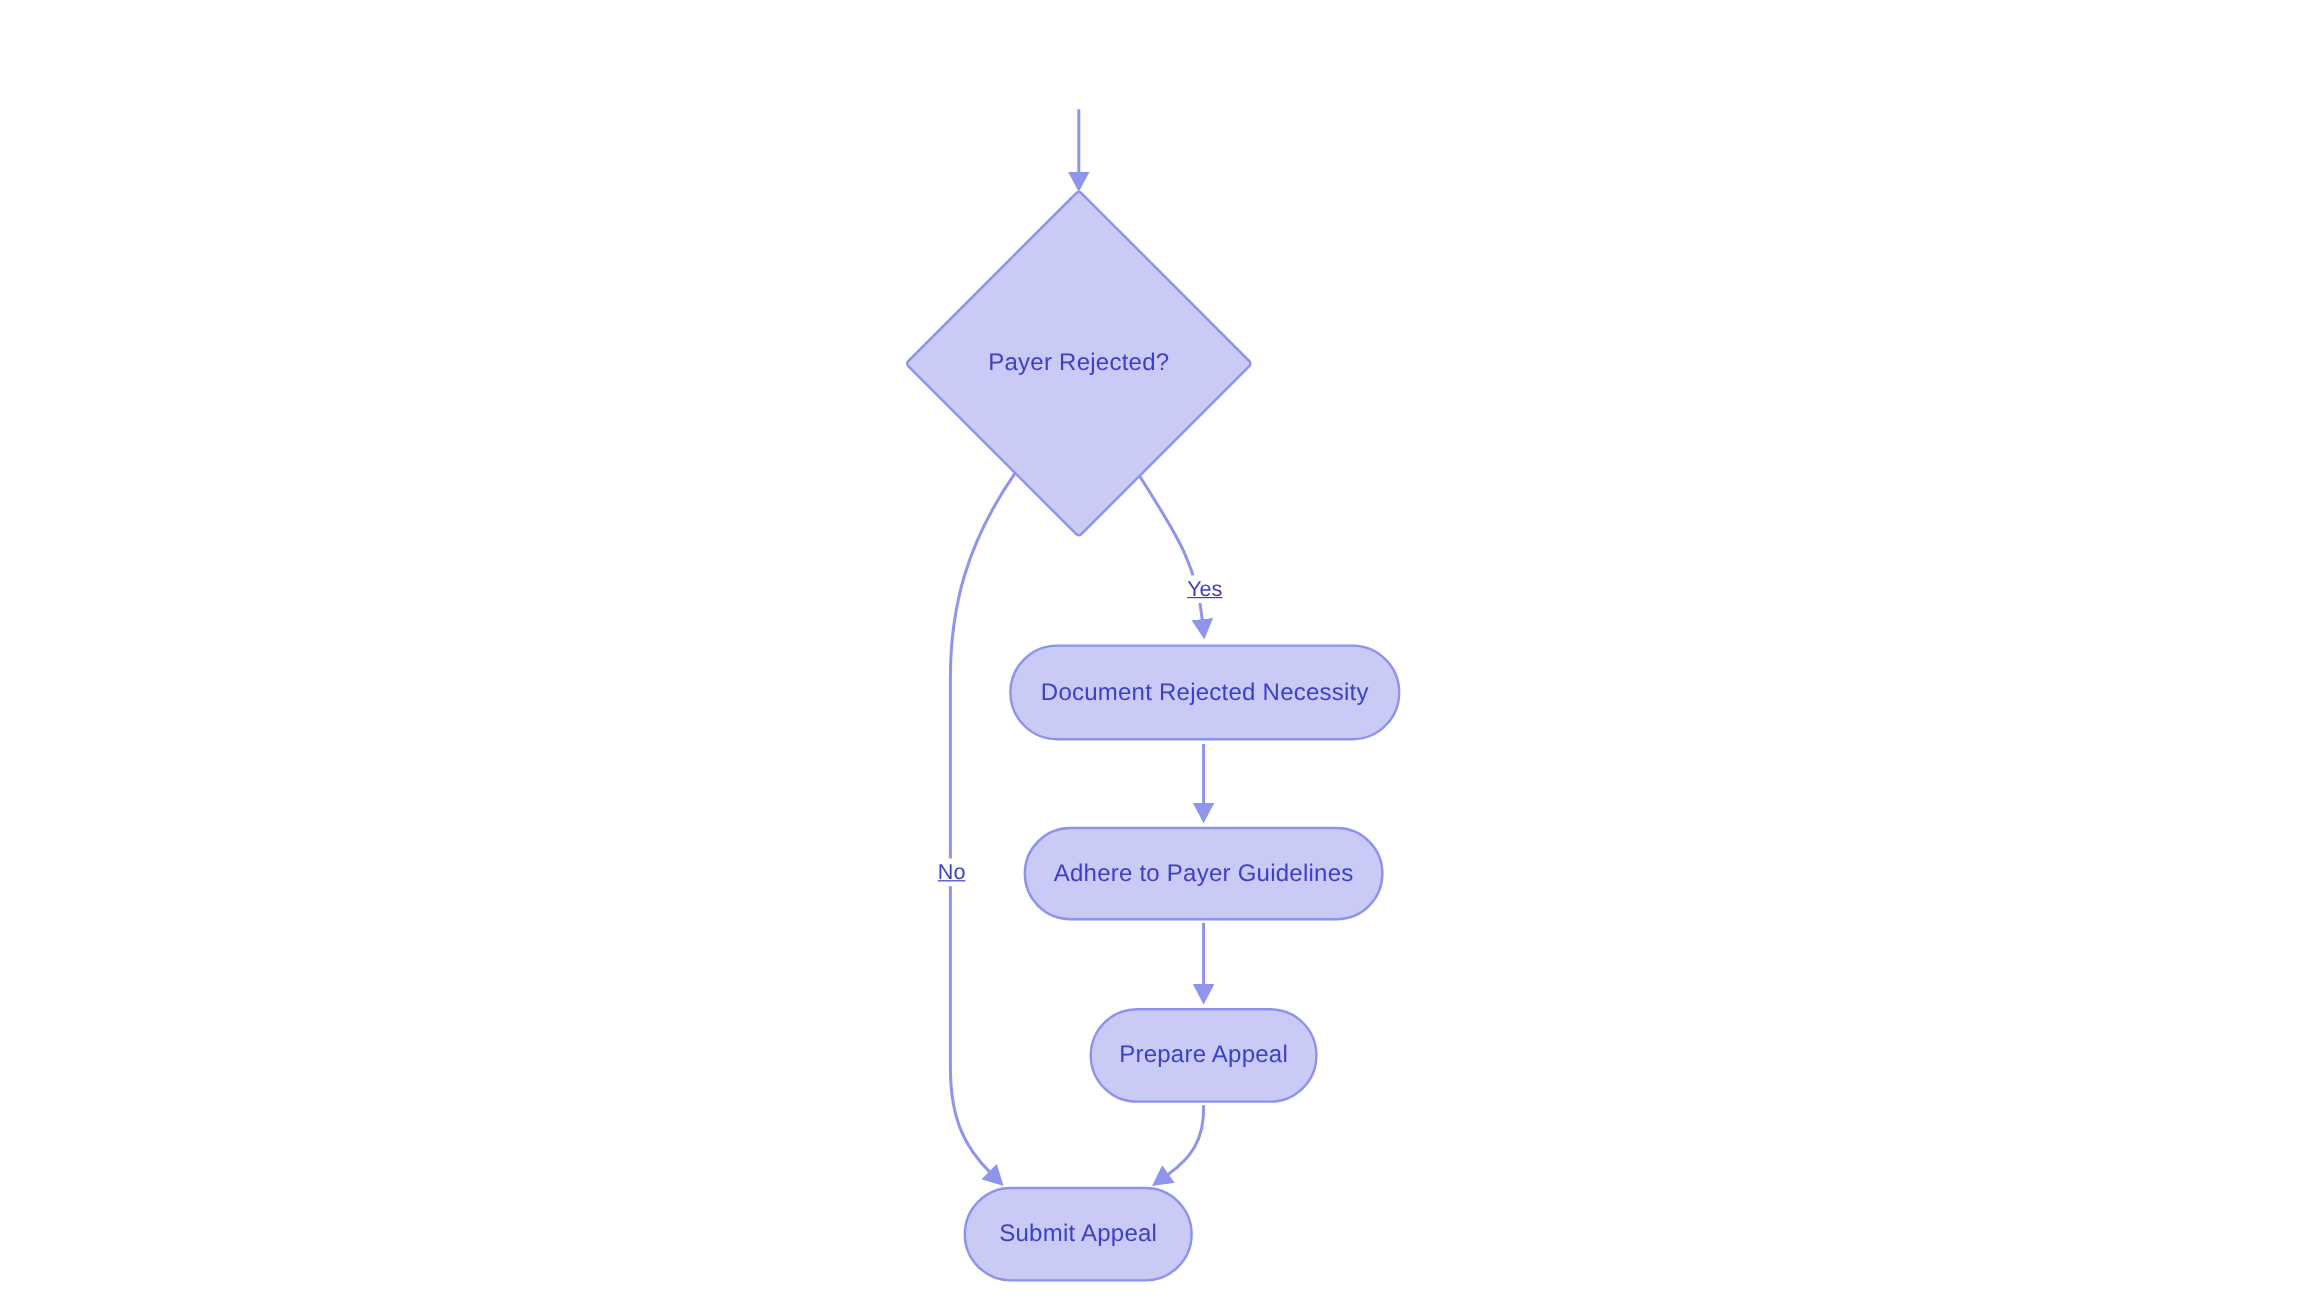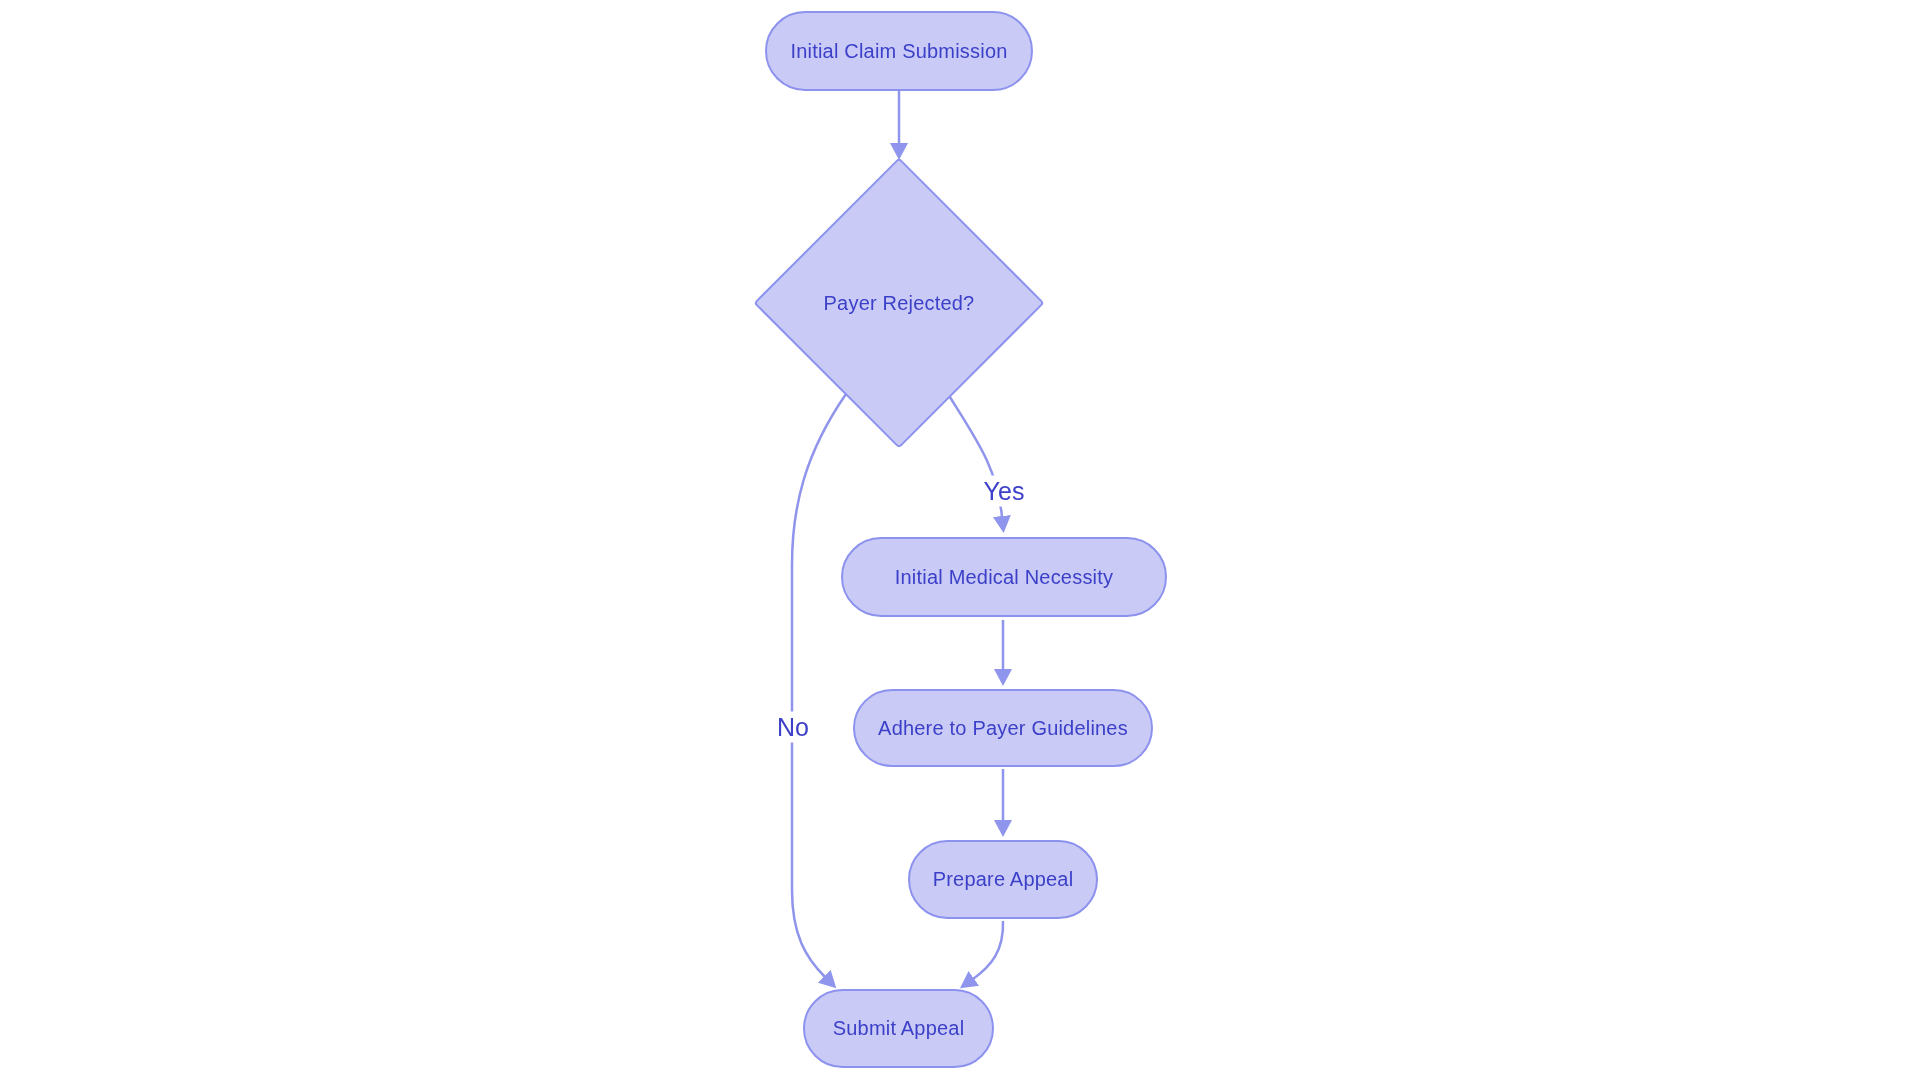--- a/index.html
+++ b/index.html
@@ -67,23 +67,24 @@
     white-space: nowrap;
     color: var(--text, #3c40c8);
     font-size: 20px;
     letter-spacing: 0.2px;
   }
   .edge-label {
     position: absolute;
     transform: translate(-50%, -50%);
     background: var(--background, #ffffff);
     color: var(--text, #3c40c8);
-    font-size: 25px;
+    font-size: 18px;
     padding: 1px 5px;
     white-space: nowrap;
+    text-decoration: underline;
   }
 </style>
 </head>
 <body>
 
 <div class="canvas">
 
   <svg class="edges" width="1920" height="1083" aria-hidden="true">
     <defs>
       <marker id="arrowhead" markerUnits="userSpaceOnUse" markerWidth="20" markerHeight="20" refX="1" refY="9" orient="auto">
@@ -91,31 +92,28 @@
       </marker>
     </defs>
     <path d="M899,91 L899,144" marker-end="url(#arrowhead)"></path>
     <path d="M948,394 C978,442 997,468 1002,517" marker-end="url(#arrowhead)"></path>
     <path d="M1003,620 L1003,670" marker-end="url(#arrowhead)"></path>
     <path d="M1003,769 L1003,821" marker-end="url(#arrowhead)"></path>
     <path d="M1003,921 C1004,951 991,966 973,979" marker-end="url(#arrowhead)"></path>
     <path d="M846,394 C806,452 792,505 792,565 L792,890 C792,935 806,958 825,977" marker-end="url(#arrowhead)"></path>
   </svg>
 
-  <div class="node pill" style="left:765px; top:11px; width:268px; height:80px;">
-    <span>Initial Claim Submission</span>
-  </div>
 
   <div class="diamond-wrap">
     <div class="diamond-shape"></div>
     <div class="diamond-label">Payer Rejected?</div>
   </div>
 
   <div class="node pill" style="left:841px; top:537px; width:326px; height:80px;">
-    <span>Initial Medical Necessity</span>
+    <span>Document Rejected Necessity</span>
   </div>
 
   <div class="node pill" style="left:853px; top:689px; width:300px; height:78px;">
     <span>Adhere to Payer Guidelines</span>
   </div>
 
   <div class="node pill" style="left:908px; top:840px; width:190px; height:79px;">
     <span>Prepare Appeal</span>
   </div>
 

